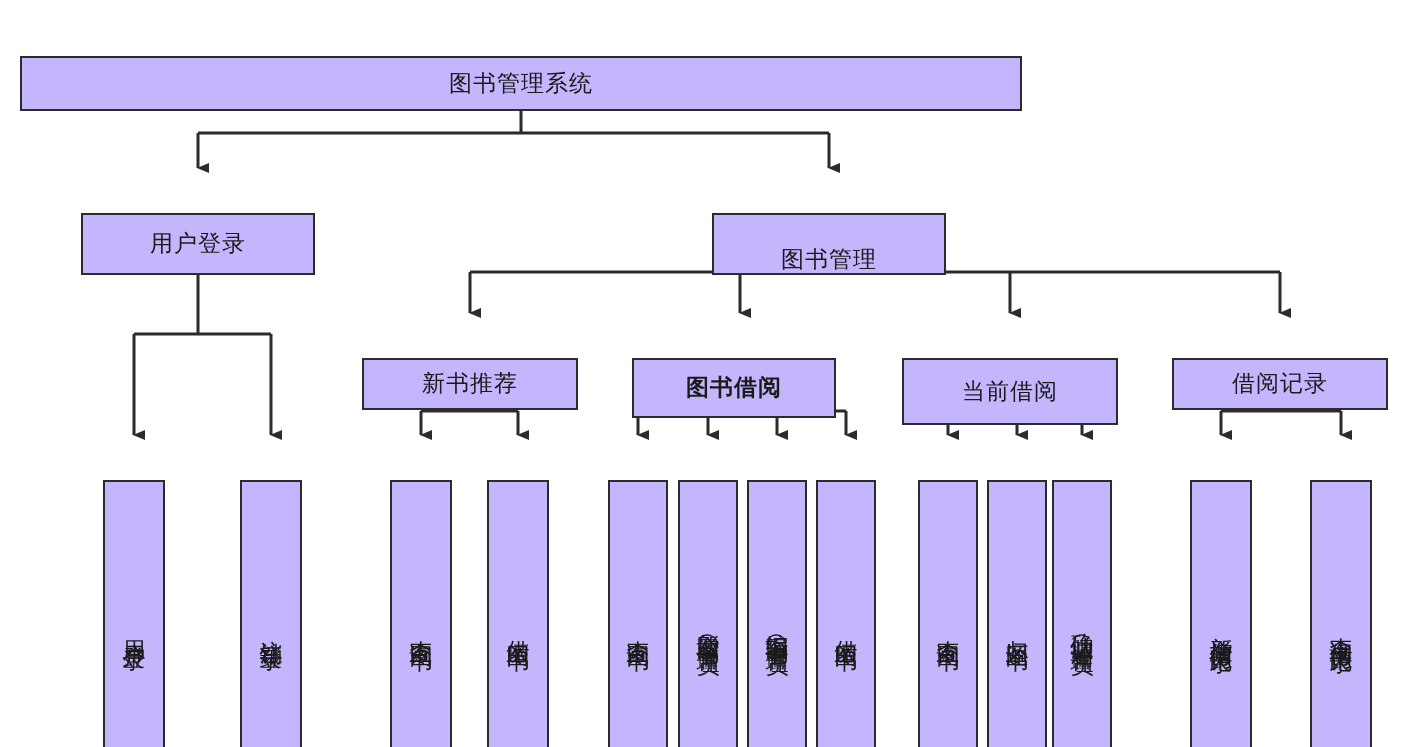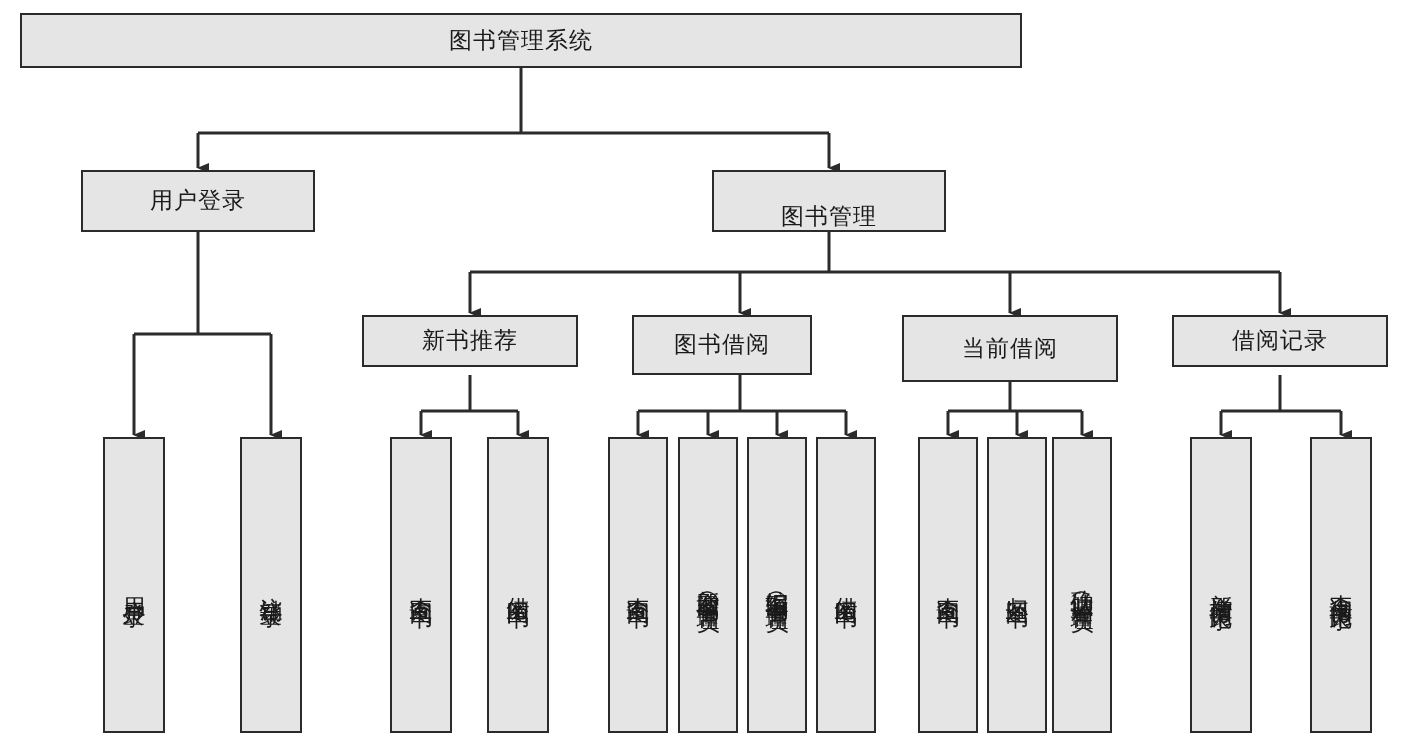--- a/index.html
+++ b/index.html
@@ -24,26 +24,27 @@
     position: absolute;
     left: 0;
     top: 0;
     width: 1405px;
     height: 747px;
     pointer-events: none;
   }
   .node {
     position: absolute;
     box-sizing: border-box;
-    background: #e5e5e5;
+    background: #c4b5fd;
     border: 2.5px solid #2b2b2b;
     display: flex;
     align-items: center;
     justify-content: center;
     color: #1a1a1a;
+    margin-top: 43px;
   }
   .node-label {
     display: block;
     text-align: center;
     line-height: 1.18;
     white-space: pre;
   }
   .node.horizontal .node-label {
     font-size: 23px;
     letter-spacing: 1px;
@@ -126,21 +127,21 @@
       </div>
       <div class="node horizontal" style="left: 81px; top: 170px; width: 234px; height: 62px;">
         <span class="node-label">用户登录</span>
       </div>
       <div class="node horizontal" style="left: 712px; top: 170px; width: 234px; height: 62px; align-items: flex-end;">
         <span class="node-label">图书管理</span>
       </div>
       <div class="node horizontal" style="left: 362px; top: 315px; width: 216px; height: 52px;">
         <span class="node-label">新书推荐</span>
       </div>
-      <div class="node horizontal" style="left: 632px; top: 315px; width: 180px; height: 60px;">
+      <div class="node horizontal" style="left: 632px; top: 315px; width: 204px; height: 60px; font-weight: bold;">
         <span class="node-label">图书借阅</span>
       </div>
       <div class="node horizontal" style="left: 902px; top: 315px; width: 216px; height: 67px;">
         <span class="node-label">当前借阅</span>
       </div>
       <div class="node horizontal" style="left: 1172px; top: 315px; width: 216px; height: 52px;">
         <span class="node-label">借阅记录</span>
       </div>
       <div class="node vertical" style="left: 103px; top: 437px; width: 62px; height: 296px;">
         <span class="node-label">用户登录</span>

